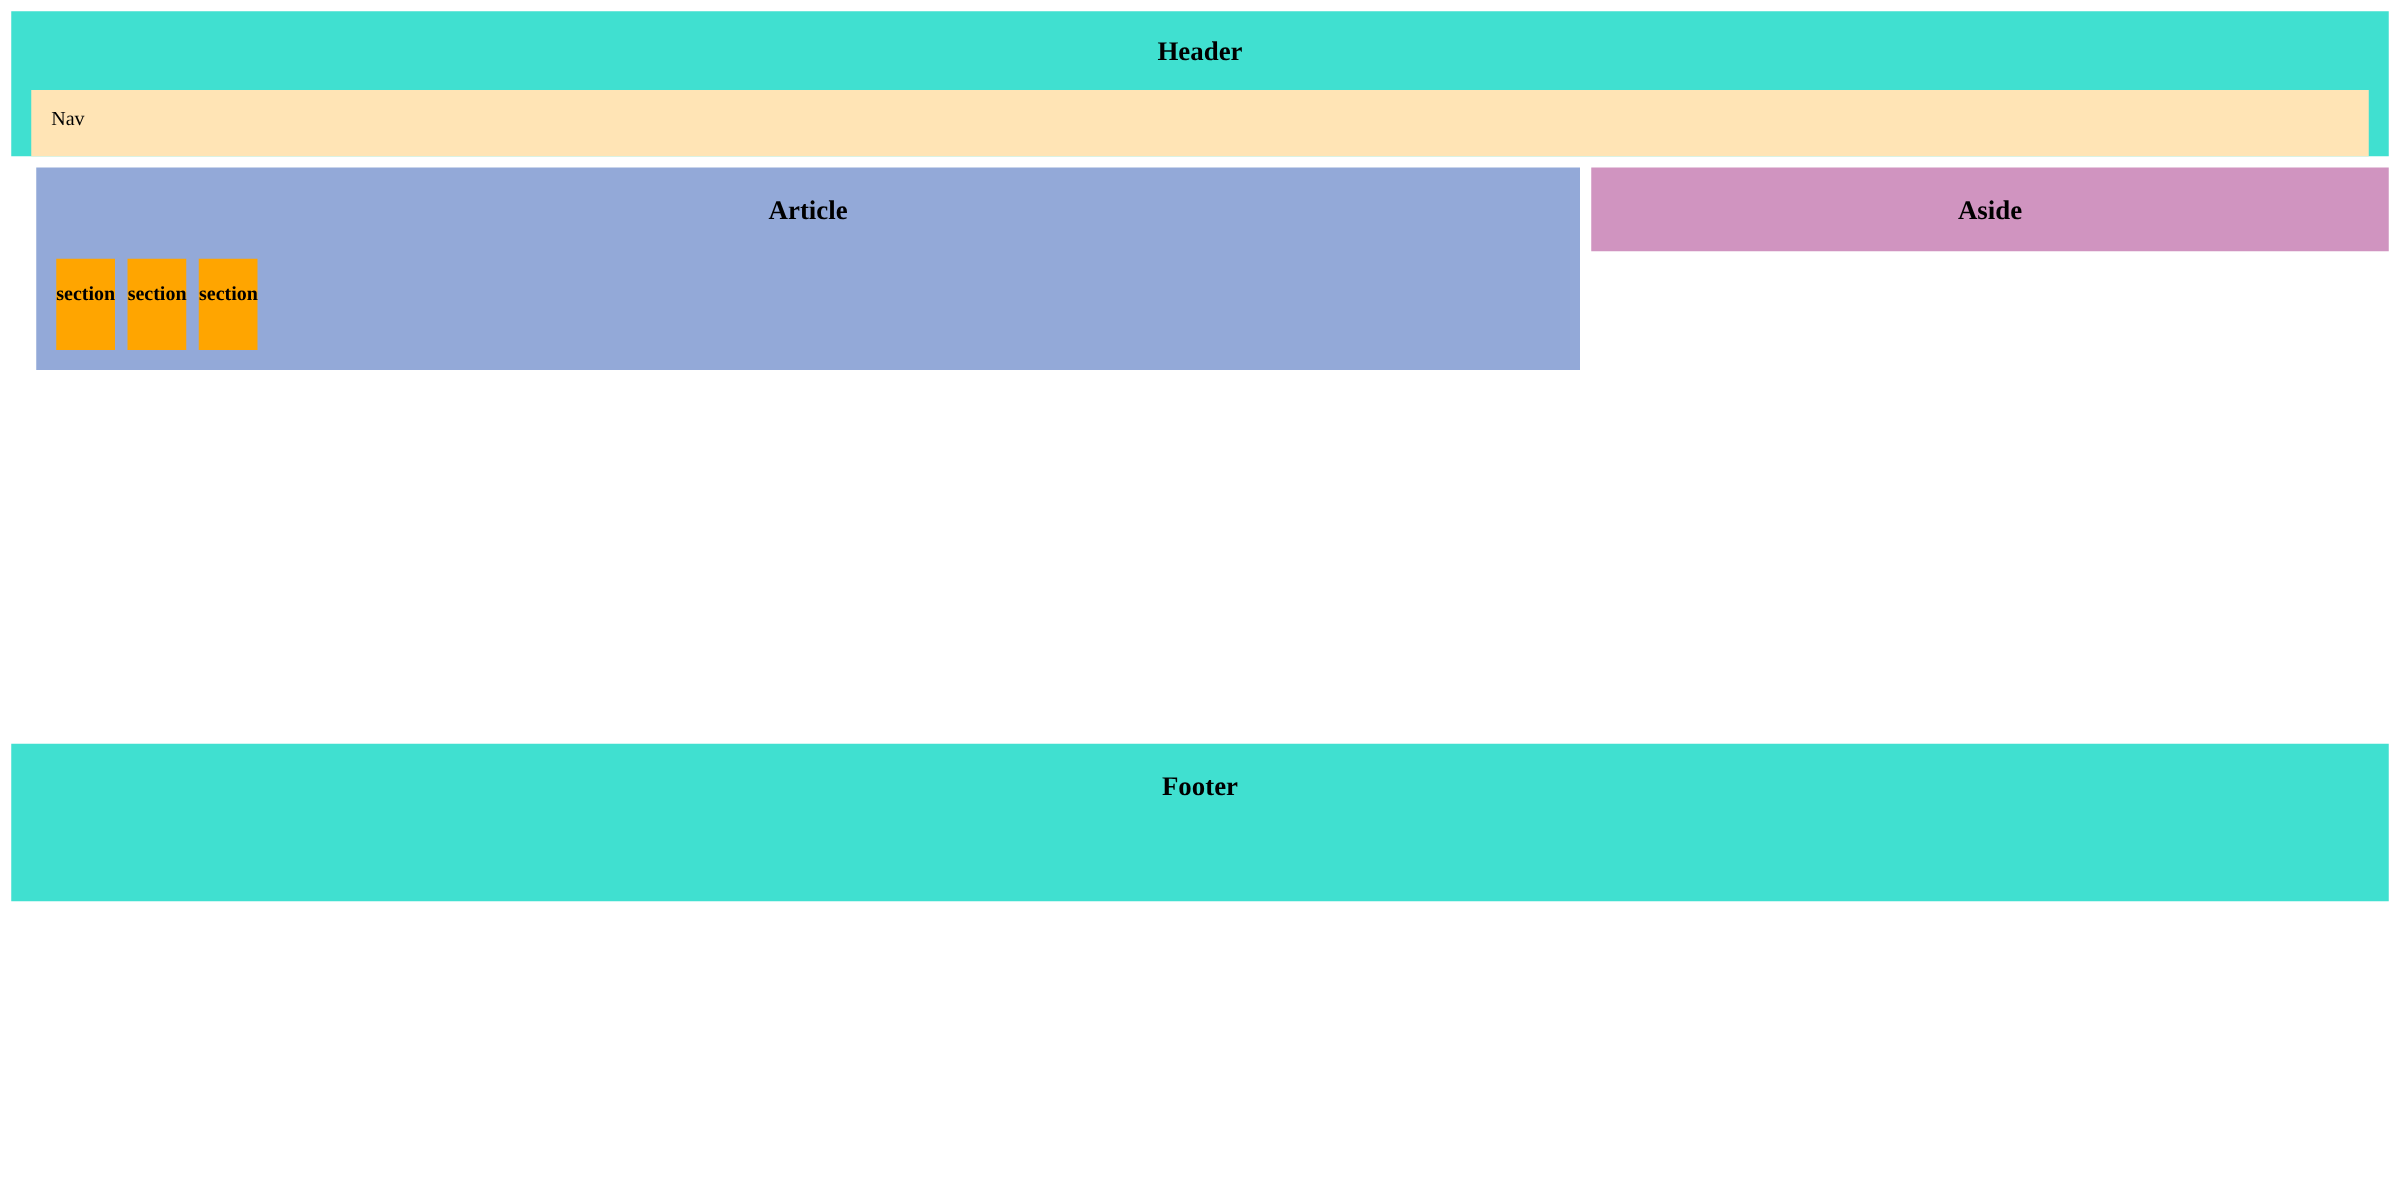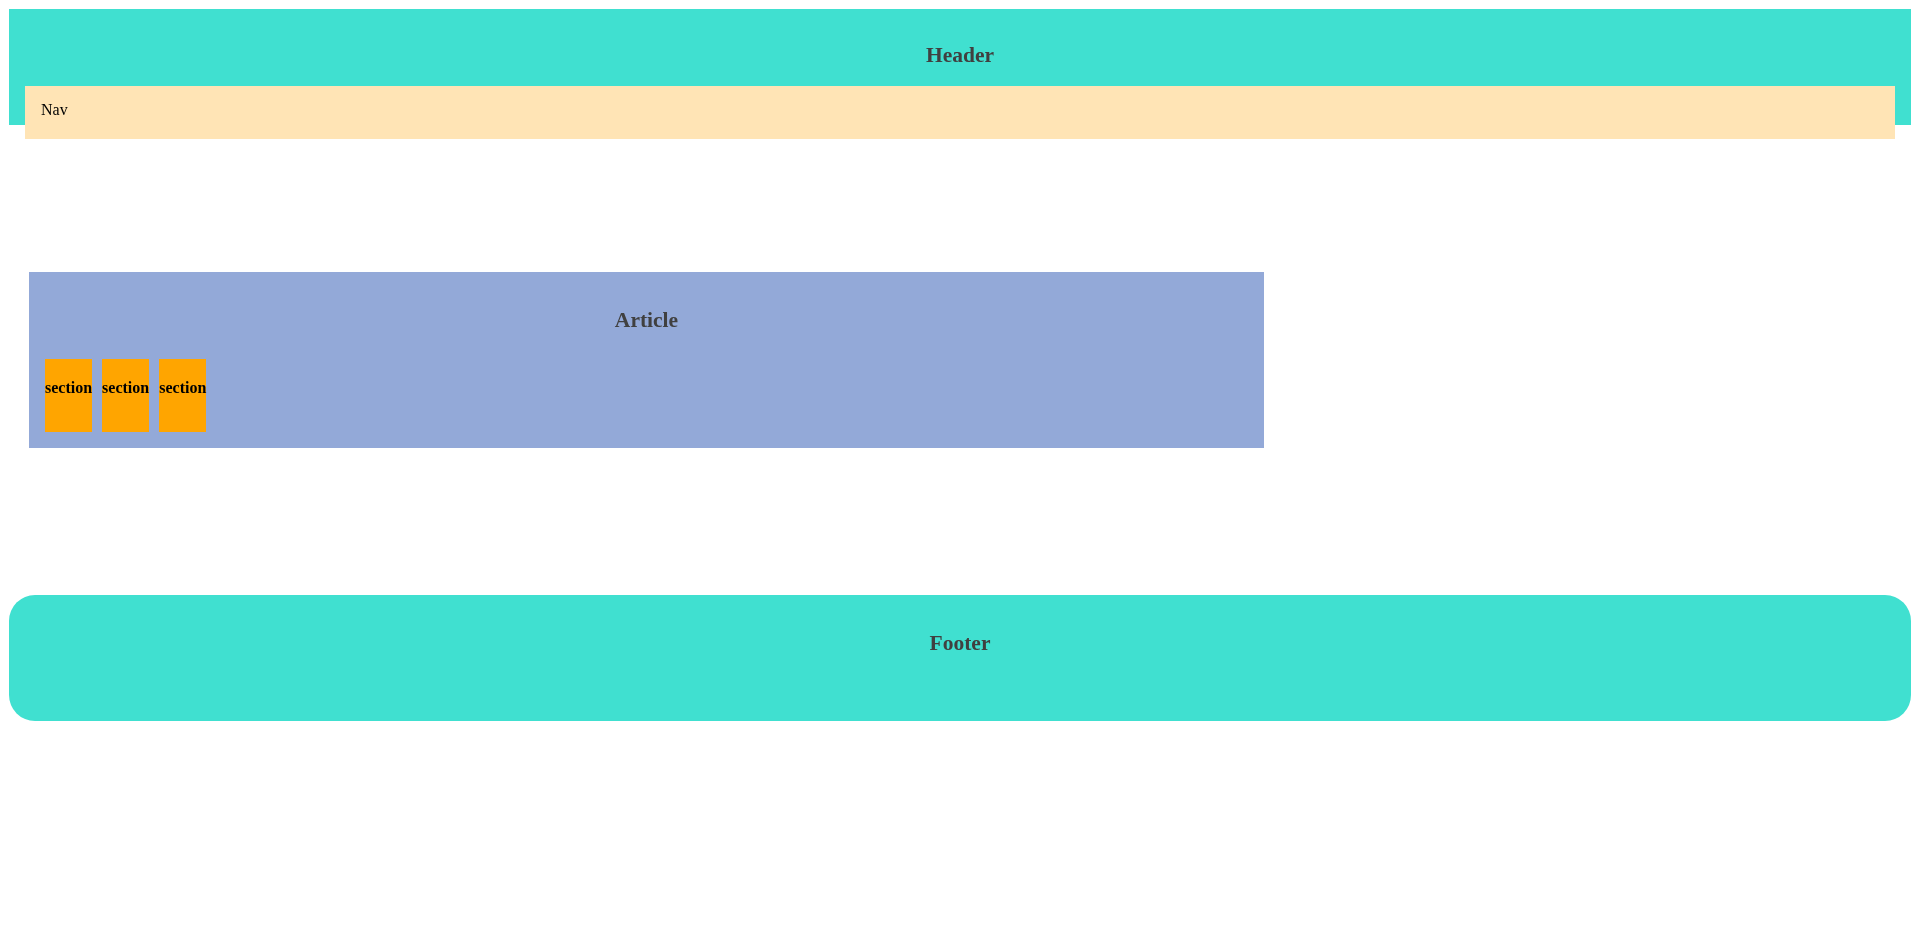--- a/index.html
+++ b/index.html
@@ -16,26 +16,26 @@
 
   
   .page {
     box-sizing: border-box;
     padding: 9px 9px 0 9px;
     width: 1920px;
   }
 
   
   .region-title {
-    margin: 16px;
+    margin: 2px;
     padding: 0;
     font-size: 21.5px;
     font-weight: bold;
     line-height: 1.35;
-    color: #404040;
+    color: #000000;
     text-align: center;
   }
 
   
   .site-header {
     box-sizing: border-box;
     background: #40e0d0;
     padding: 16px 16px 8px 16px;
     height: 116px;
   }
@@ -56,21 +56,21 @@
     font-size: 16px;
     font-weight: normal;
     line-height: 1.2;
     color: #000000;
     text-align: left;
   }
 
   
   .main-wrap {
     display: flex;
-    align-items: center;
+    align-items: flex-start;
     gap: 9px;
     margin-top: 9px;
     height: 452px;
     padding-left: 20px;
   }
 
   
   .article {
     box-sizing: border-box;
     background: #93a9d8;
@@ -112,21 +112,20 @@
     padding: 18px 16px 16px 16px;
   }
 
   
   .site-footer {
     box-sizing: border-box;
     background: #40e0d0;
     margin-top: 9px;
     height: 126px;
     padding: 18px 16px 16px 16px;
-    border-radius: 26px;
   }
 </style>
 </head>
 <body>
 
 <div class="page">
 
   <header class="site-header">
     <h1 class="region-title">Header</h1>
 
@@ -146,20 +145,23 @@
         </section>
         <section class="section-box">
           <h2 class="section-title">section</h2>
         </section>
         <section class="section-box">
           <h2 class="section-title">section</h2>
         </section>
       </div>
     </article>
 
+    <aside class="aside">
+      <h1 class="region-title">Aside</h1>
+    </aside>
 
   </div>
 
   <footer class="site-footer">
     <h1 class="region-title">Footer</h1>
   </footer>
 
 </div>
 
 </body></html>

